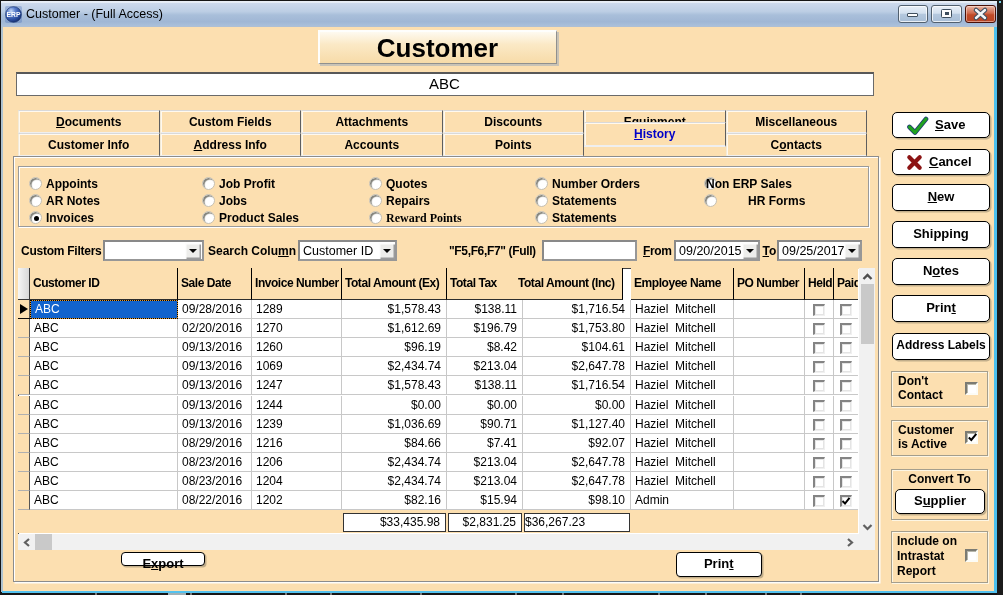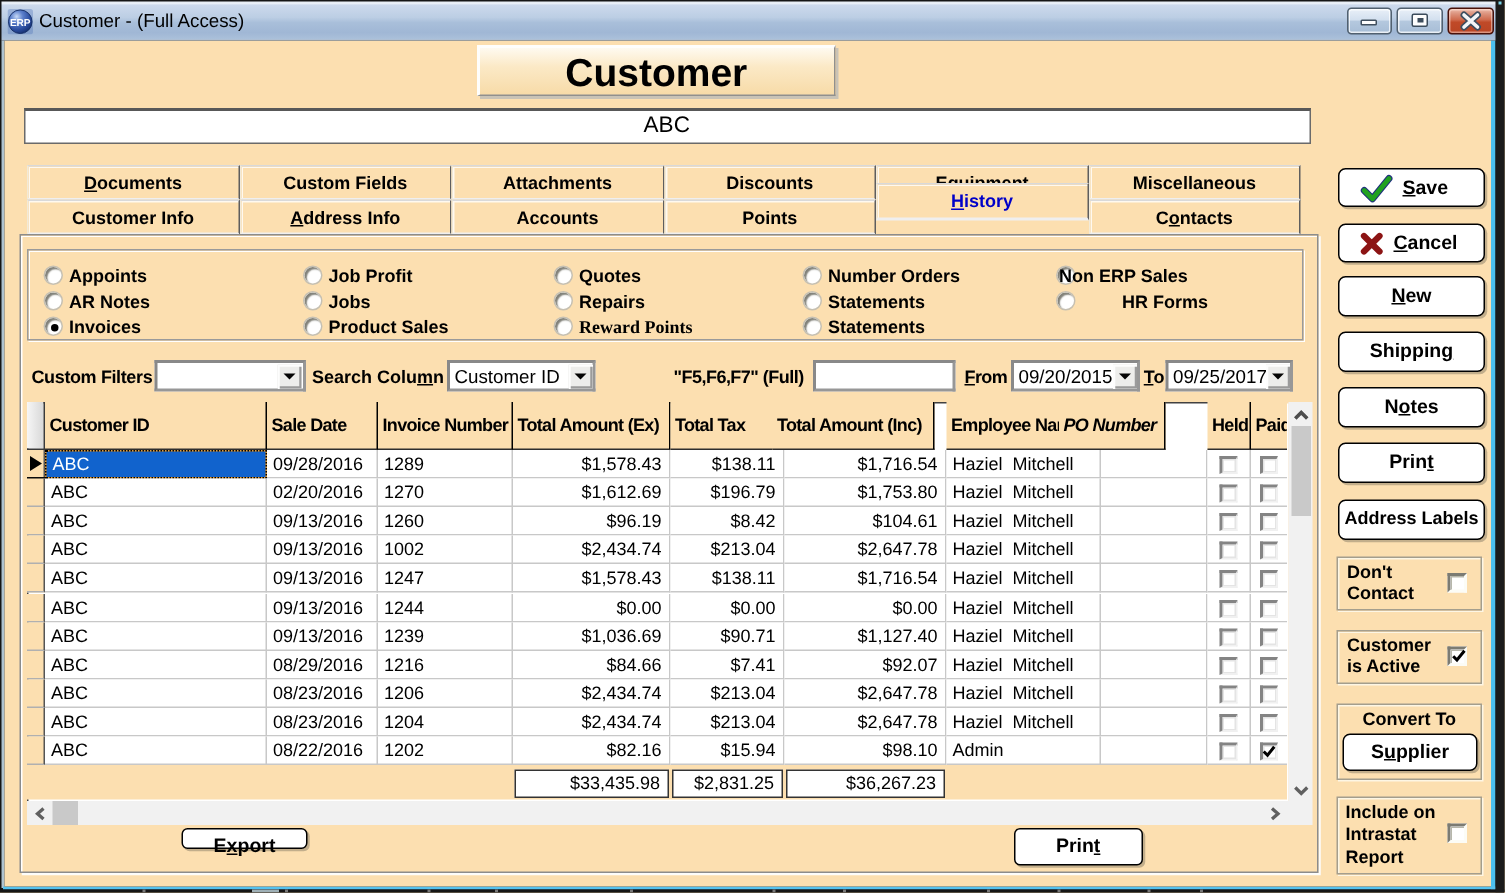--- a/index.html
+++ b/index.html
@@ -162,21 +162,21 @@
 <div class="abs" style="left:17.5px;top:267.5px;width:840.5px;height:266.0px;background:#fff;border-top:1px solid #414141;border-left:1px solid #414141;"></div>
 <div class="abs" style="left:857.5px;top:268.5px;width:1.5px;height:265px;background:#fff;"></div>
 <div class="abs" style="left:18px;top:268px;width:12px;height:32px;background:linear-gradient(90deg,#f6f6f6,#d8d8d8);border-right:1.5px solid #3a3a3a;border-bottom:1.5px solid #3a3a3a;"></div>
 <div class="hcell" style="left:30px;width:148px;border-bottom:1.5px solid #2e2e2e;">Customer ID</div>
 <div class="hcell" style="left:178px;width:74px;border-bottom:1.5px solid #2e2e2e;">Sale Date</div>
 <div class="hcell" style="left:252px;width:90px;border-bottom:1.5px solid #2e2e2e;">Invoice Number</div>
 <div class="hcell" style="left:342px;width:105px;border-bottom:1.5px solid #2e2e2e;">Total Amount (Ex)</div>
 <div class="hcell" style="left:447px;width:76px;border-bottom:1.5px solid #2e2e2e;">Total Tax</div>
 <div class="hcell" style="left:515px;width:108px;border-bottom:1.5px solid #2e2e2e;">Total Amount (Inc)</div>
 <div class="hcell" style="left:631px;width:103px;border-bottom:1.5px solid #2e2e2e;">Employee Name</div>
-<div class="hcell" style="left:706px;width:71px;border-bottom:1.5px solid #2e2e2e;font-style:italic;">PO Number</div>
+<div class="hcell" style="left:734px;width:71px;border-bottom:1.5px solid #2e2e2e;">PO Number</div>
 <div class="hcell" style="left:805px;width:29px;border-bottom:1.5px solid #2e2e2e;">Held</div>
 <div class="hcell" style="left:834px;width:24px;border-bottom:1.5px solid #2e2e2e;border-right:none;">Paid</div>
 <div class="selc" style="left:18px;top:300.0px;width:12px;height:19.1px;"></div>
 <div class="abs" style="left:20px;top:303.5px;width:0;height:0;border-top:5.5px solid transparent;border-bottom:5.5px solid transparent;border-left:8.5px solid #000;"></div>
 <div class="abs" style="left:18px;top:318.1px;width:12px;height:1.5px;background:#0a0a0a;"></div>
 <div class="dcell" style="left:30px;top:300.0px;width:148px;background:#1163cd;color:#fff;border:1px solid #e59a2e;border-right:1px solid #e59a2e;outline:1px dotted #000;outline-offset:-1px;line-height:17.5px;">ABC</div>
 <div class="dcell" style="left:178px;top:300.0px;width:74px;">09/28/2016</div>
 <div class="dcell" style="left:252px;top:300.0px;width:90px;">1289</div>
 <div class="dcell r" style="left:342px;top:300.0px;width:105px;">$1,578.43</div>
 <div class="dcell r" style="left:447px;top:300.0px;width:76px;">$138.11</div>
@@ -209,21 +209,21 @@
 <div class="dcell r" style="left:523px;top:338.2px;width:108px;">$104.61</div>
 <div class="dcell" style="left:631px;top:338.2px;width:103px;">Haziel&nbsp; Mitchell</div>
 <div class="dcell" style="left:734px;top:338.2px;width:71px;"></div>
 <div class="dcell" style="left:805px;top:338.2px;width:29px;"></div>
 <div class="gcb" style="left:813px;top:342.2px;"></div>
 <div class="dcell" style="left:834px;top:338.2px;width:24px;border-right:none;"></div>
 <div class="gcb" style="left:840px;top:342.2px;"></div>
 <div class="selc" style="left:18px;top:357.3px;width:12px;height:19.1px;"></div>
 <div class="dcell" style="left:30px;top:357.3px;width:148px;">ABC</div>
 <div class="dcell" style="left:178px;top:357.3px;width:74px;">09/13/2016</div>
-<div class="dcell" style="left:252px;top:357.3px;width:90px;">1002</div>
+<div class="dcell" style="left:252px;top:357.3px;width:90px;">1069</div>
 <div class="dcell r" style="left:342px;top:357.3px;width:105px;">$2,434.74</div>
 <div class="dcell r" style="left:447px;top:357.3px;width:76px;">$213.04</div>
 <div class="dcell r" style="left:523px;top:357.3px;width:108px;">$2,647.78</div>
 <div class="dcell" style="left:631px;top:357.3px;width:103px;">Haziel&nbsp; Mitchell</div>
 <div class="dcell" style="left:734px;top:357.3px;width:71px;"></div>
 <div class="dcell" style="left:805px;top:357.3px;width:29px;"></div>
 <div class="gcb" style="left:813px;top:361.3px;"></div>
 <div class="dcell" style="left:834px;top:357.3px;width:24px;border-right:none;"></div>
 <div class="gcb" style="left:840px;top:361.3px;"></div>
 <div class="selc" style="left:18px;top:376.4px;width:12px;height:19.1px;"></div>
@@ -316,21 +316,21 @@
 <div class="dcell" style="left:805px;top:491.0px;width:29px;"></div>
 <div class="gcb" style="left:813px;top:495.0px;"></div>
 <div class="dcell" style="left:834px;top:491.0px;width:24px;border-right:none;"></div>
 <div class="gcb" style="left:840px;top:495.0px;"></div>
 <svg class="abs" style="left:840px;top:495.0px;" width="12" height="12" viewBox="0 0 12 12">
     <path d="M2.5 6 L5 8.5 L9.5 2.8" stroke="#000" stroke-width="2" fill="none"></path>
   </svg>
 <div class="abs" style="left:18px;top:510.1px;width:840px;height:23.399999999999977px;background:#FCDFB0;"></div>
 <div class="abs" style="left:343px;top:512.5px;width:103px;height:19px;background:#fff;border:1px solid #333;font-size:12px;text-align:right;line-height:17px;padding-right:5px;">$33,435.98</div>
 <div class="abs" style="left:448px;top:512.5px;width:74px;height:19px;background:#fff;border:1px solid #333;font-size:12px;text-align:right;line-height:17px;padding-right:5px;">$2,831.25</div>
-<div class="abs" style="left:524px;top:512.5px;width:106px;height:19px;background:#fff;border:1px solid #333;font-size:12px;text-align:right;line-height:17px;padding-right:5px;">$36,267.23</div>
+<div class="abs" style="left:524px;top:512.5px;width:106px;height:19px;background:#fff;border:1px solid #333;font-size:12px;text-align:left;line-height:17px;padding-right:5px;">$36,267.23</div>
 <div class="abs" style="left:859px;top:267.5px;width:16px;height:266.0px;background:#f1f1f1;"></div>
 <svg class="abs" style="left:858.5px;top:271.5px;" width="17" height="10" viewBox="0 0 17 10">
     <path d="M4.5 7 L8.5 3 L12.5 7" stroke="#4e4e4e" stroke-width="2.4" fill="none"></path>
   </svg>
 <div class="abs" style="left:860.5px;top:283.5px;width:13.5px;height:60px;background:#c9c9c9;"></div>
 <svg class="abs" style="left:858.5px;top:521.5px;" width="17" height="10" viewBox="0 0 17 10">
     <path d="M4.5 3 L8.5 7 L12.5 3" stroke="#606060" stroke-width="2.2" fill="none"></path>
   </svg>
 <div class="abs" style="left:18px;top:533.5px;width:857px;height:16.5px;background:#f1f1f1;"></div>
 <svg class="abs" style="left:22px;top:536.5px;" width="10" height="11" viewBox="0 0 10 11">

